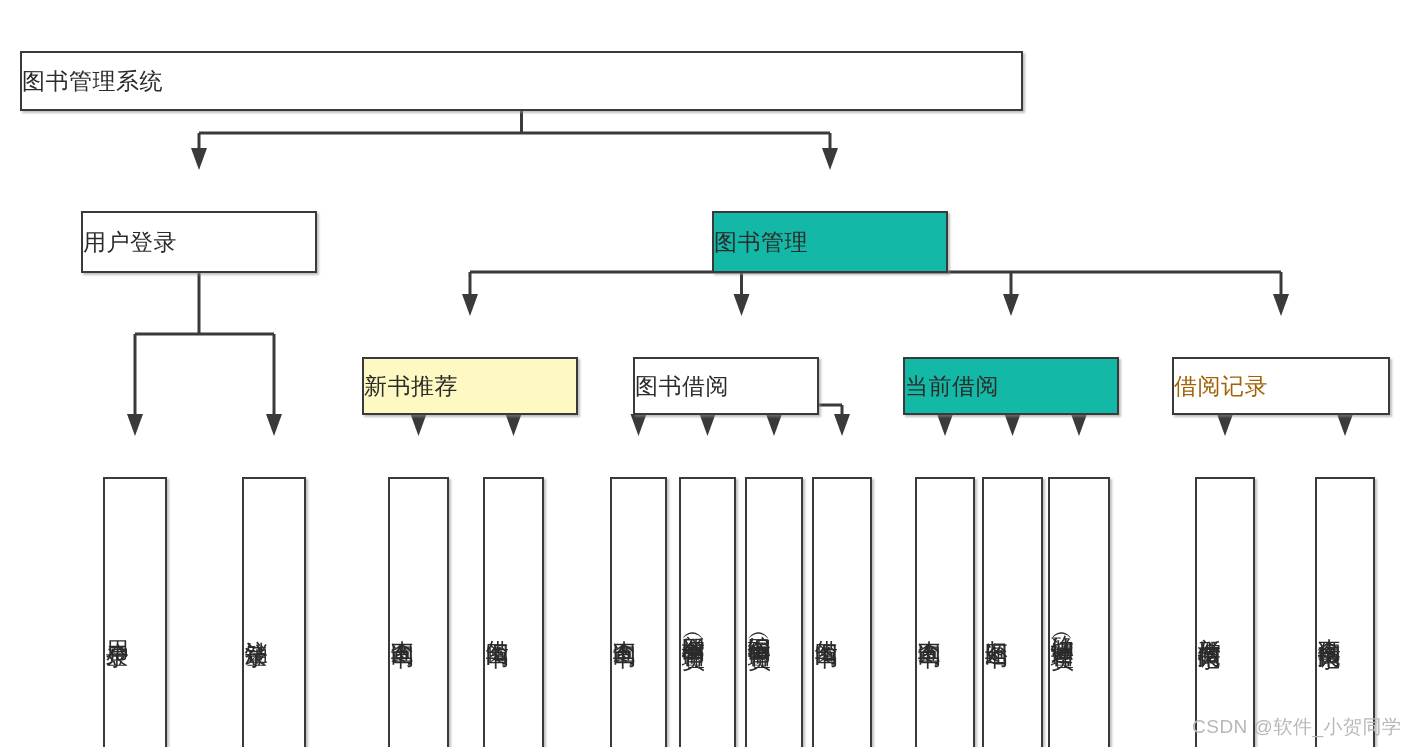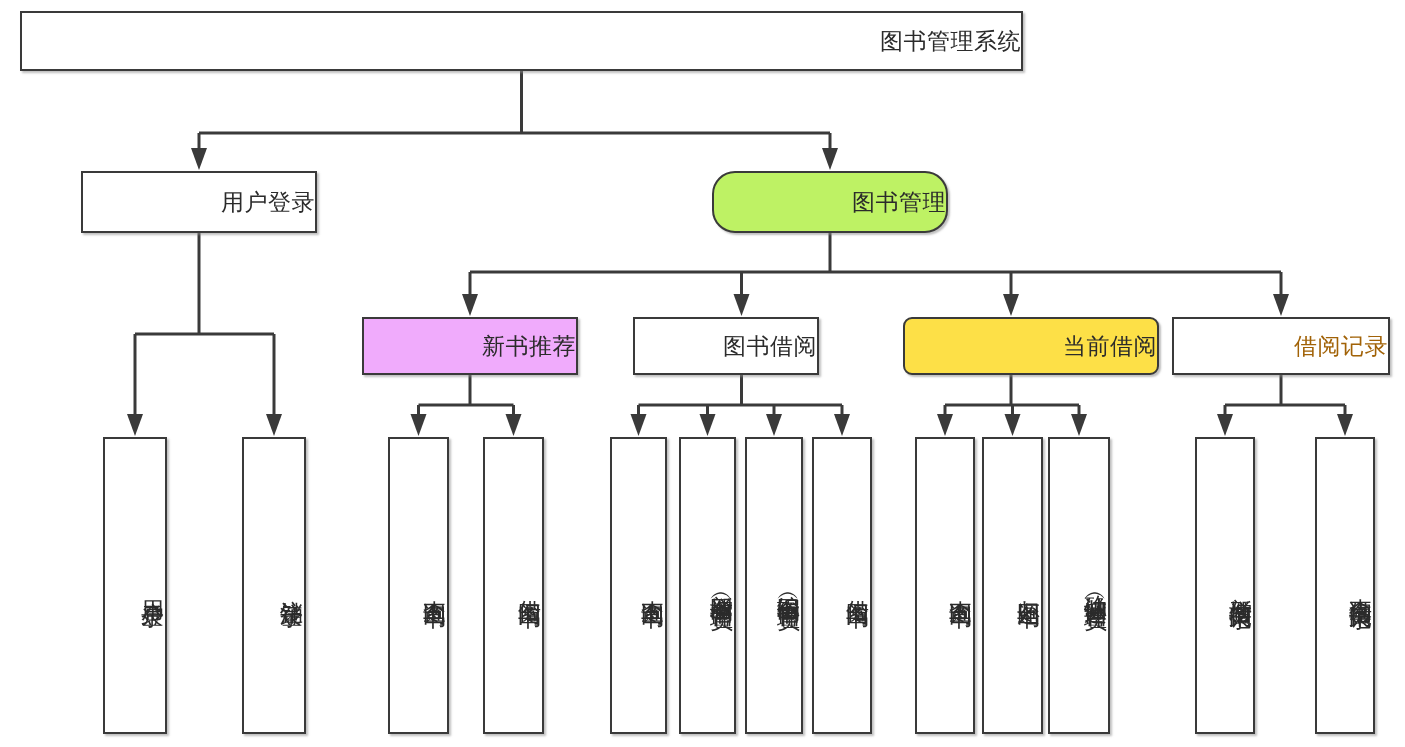--- a/index.html
+++ b/index.html
@@ -25,22 +25,23 @@
     height: 747px;
   }
   .node {
     position: absolute;
     box-sizing: border-box;
     background: #ffffff;
     border: 2px solid #3a3a3a;
     box-shadow: 2px 2px 2px rgba(140,140,140,0.55);
     display: flex;
     align-items: center;
-    justify-content: flex-end;
+    justify-content: flex-start;
     overflow: hidden;
+    margin-top: 40px;
   }
   .node-label {
     color: #2b2b2b;
     line-height: 1.08;
     text-align: center;
     white-space: nowrap;
     letter-spacing: 0.5px;
   }
   .node.horizontal .node-label {
     font-size: 23px;
@@ -118,30 +119,30 @@
       <line x1="1345" y1="405" x2="1345" y2="417" stroke="#3a3a3a" stroke-width="3"></line>
       <polygon points="1337,414 1353,414 1345,436" fill="#3a3a3a"></polygon>
     </svg>
   <div id="nodes">
       <div class="node horizontal" id="node-root" style="left: 20px; top: 11px; width: 1003px; height: 60px; border-color: rgb(58, 58, 58); background: rgb(255, 255, 255);">
         <span class="node-label" style="color: rgb(43, 43, 43);">图书管理系统</span>
       </div>
       <div class="node horizontal" id="node-user-login" style="left: 81px; top: 171px; width: 236px; height: 62px; border-color: rgb(58, 58, 58); background: rgb(255, 255, 255);">
         <span class="node-label" style="color: rgb(43, 43, 43);">用户登录</span>
       </div>
-      <div class="node horizontal" id="node-book-manage" style="left: 712px; top: 171px; width: 236px; height: 62px; border-color: rgb(58, 58, 58); background: #bef264; border-radius: 23px;">
+      <div class="node horizontal" id="node-book-manage" style="left: 712px; top: 171px; width: 236px; height: 62px; border-color: rgb(58, 58, 58); background: #14b8a6;">
         <span class="node-label" style="color: rgb(43, 43, 43);">图书管理</span>
       </div>
-      <div class="node horizontal" id="node-new-book-rec" style="left: 362px; top: 317px; width: 216px; height: 58px; border-color: rgb(58, 58, 58); background: #f0abfc;">
+      <div class="node horizontal" id="node-new-book-rec" style="left: 362px; top: 317px; width: 216px; height: 58px; border-color: rgb(58, 58, 58); background: #fef9c3;">
         <span class="node-label" style="color: rgb(43, 43, 43);">新书推荐</span>
       </div>
       <div class="node horizontal" id="node-book-borrow" style="left: 633px; top: 317px; width: 186px; height: 58px; border-color: rgb(58, 58, 58); background: rgb(255, 255, 255);">
         <span class="node-label" style="color: rgb(43, 43, 43);">图书借阅</span>
       </div>
-      <div class="node horizontal" id="node-current-borrow" style="left: 903px; top: 317px; width: 256px; height: 58px; border-color: rgb(58, 58, 58); background: #fde047; border-radius: 9px;">
+      <div class="node horizontal" id="node-current-borrow" style="left: 903px; top: 317px; width: 216px; height: 58px; border-color: rgb(58, 58, 58); background: #14b8a6;">
         <span class="node-label" style="color: rgb(43, 43, 43);">当前借阅</span>
       </div>
       <div class="node horizontal" id="node-borrow-record" style="left: 1172px; top: 317px; width: 218px; height: 58px; border-color: rgb(58, 58, 58); background: rgb(255, 255, 255);">
         <span class="node-label" style="color: #a16207;">借阅记录</span>
       </div>
       <div class="node vertical" id="node-leaf-user-login" style="left: 103px; top: 437px; width: 64px; height: 297px; border-color: rgb(58, 58, 58); background: rgb(255, 255, 255);">
         <span class="node-label" style="color: rgb(43, 43, 43);">用户登录</span>
       </div>
       <div class="node vertical" id="node-leaf-logout" style="left: 242px; top: 437px; width: 64px; height: 297px; border-color: rgb(58, 58, 58); background: rgb(255, 255, 255);">
         <span class="node-label" style="color: rgb(43, 43, 43);">注销登录</span>
@@ -173,13 +174,14 @@
       <div class="node vertical" id="node-leaf-confirm-return" style="left: 1048px; top: 437px; width: 62px; height: 297px; border-color: rgb(58, 58, 58); background: rgb(255, 255, 255);">
         <span class="node-label" style="color: rgb(43, 43, 43);">确认归还（管理员）</span>
       </div>
       <div class="node vertical" id="node-leaf-add-record" style="left: 1195px; top: 437px; width: 60px; height: 297px; border-color: rgb(58, 58, 58); background: rgb(255, 255, 255);">
         <span class="node-label" style="color: rgb(43, 43, 43);">新增借阅记录</span>
       </div>
       <div class="node vertical" id="node-leaf-query-record" style="left: 1315px; top: 437px; width: 60px; height: 297px; border-color: rgb(58, 58, 58); background: rgb(255, 255, 255);">
         <span class="node-label" style="color: rgb(43, 43, 43);">查询借阅记录</span>
       </div>
     </div>
+  <div class="watermark" style="left: 1192px; top: 714px; color: rgb(184, 184, 184);">CSDN @软件_小贺同学</div>
 </div>
 
 </body></html>

